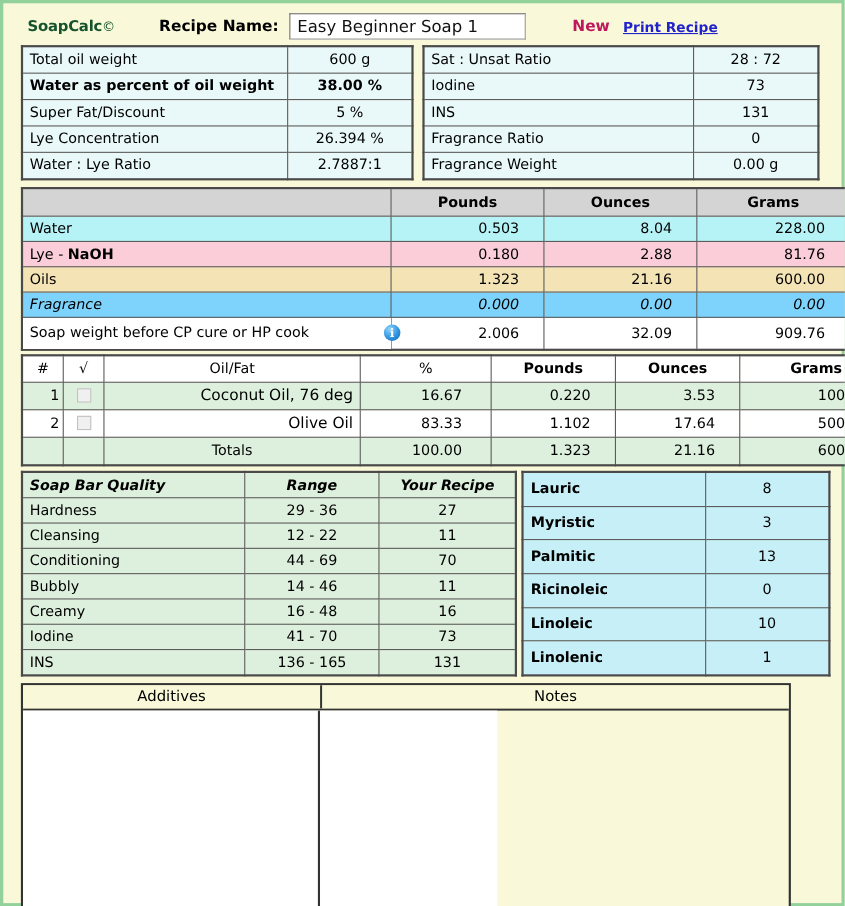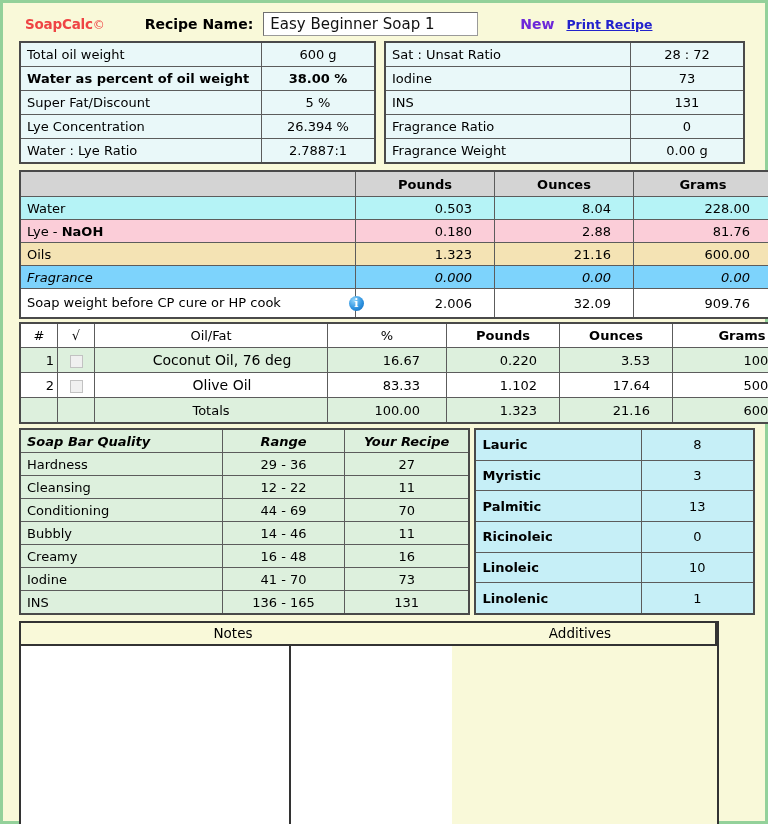--- a/index.html
+++ b/index.html
@@ -27,21 +27,21 @@
   }
 
   
   #header {
     display: flex;
     align-items: center;
     height: 30px;
     padding: 0 4px 0 12px;
   }
   #brand {
-    color: #ef4444;
+    color: #14532d;
     font-weight: bold;
     font-size: 13.5px;
     letter-spacing: -0.2px;
     white-space: nowrap;
   }
   #brand .cmark {
     font-weight: normal;
     font-size: 12px;
   }
   #recipe-label {
@@ -59,21 +59,21 @@
     font-size: 15px;
     padding: 1px 6px;
     border: 1px solid #9a9a9a;
     border-top-color: #707070;
     border-left-color: #707070;
     background: #ffffff;
     color: #111;
   }
   #new-flag {
     margin-left: 42px;
-    color: #6d28d9;
+    color: #be185d;
     font-weight: bold;
     font-size: 14px;
   }
   #inci-button {
     margin-left: 9px;
     font-family: "DejaVu Sans", "Liberation Sans", sans-serif;
     font-size: 12.5px;
     font-weight: bold;
     padding: 2px 7px;
     background: #f1f1f1;
@@ -182,21 +182,21 @@
   #oils th.c-check  { width: 24px; font-weight: normal; }
   #oils th.c-oil    { width: 220px; font-weight: normal; }
   #oils th.c-pct    { width: 106px; font-weight: normal; }
   #oils th.c-num    { width: 100px; }
   #oils th.c-grams  { width: 126px; }
   #oils tr.oilrow td { background: #ddf0dd; height: 20px; }
   #oils tr.oilrow.alt td { background: #ffffff; }
   #oils tr.totals td { background: #ddf0dd; height: 20px; }
   #oils td.hash  { text-align: right; padding-right: 3px; }
   #oils td.check { text-align: center; padding: 0; }
-  #oils td.oil   { text-align: center; padding-left: 28px; font-size: 14px; }
+  #oils td.oil   { text-align: right; padding-left: 28px; font-size: 14px; }
   #oils td.pct   { text-align: right; padding-right: 26px; }
   #oils td.num   { text-align: right; padding-right: 22px; }
   #oils td.grams { text-align: right; padding-right: 22px; }
   #oils td.totlabel { text-align: center; }
   .oil-check {
     display: inline-block;
     width: 11px; height: 11px;
     border: 1px solid #c2c2c2;
     background: #f0f0f0;
     vertical-align: middle;
@@ -495,22 +495,22 @@
         <tr>
           <td class="fa">Linolenic</td>
           <td class="fv">1</td>
         </tr>
       </tbody>
     </table>
   </div>
 
   <div id="notes-wrap">
     <div id="notes-head">
+      <div class="h a">Additives</div>
       <div class="h n">Notes</div>
-      <div class="h a">Additives</div>
     </div>
     <div id="notes-body">
       <div class="note-cell" style="position:relative;">
         <textarea id="additives-area" class="note-area" placeholder="" style=""></textarea>
         
       </div>
       <div class="note-cell" style="position:relative;flex:1;">
         <textarea id="notes-area" class="note-area" placeholder="" style=""></textarea>
         
       </div>

